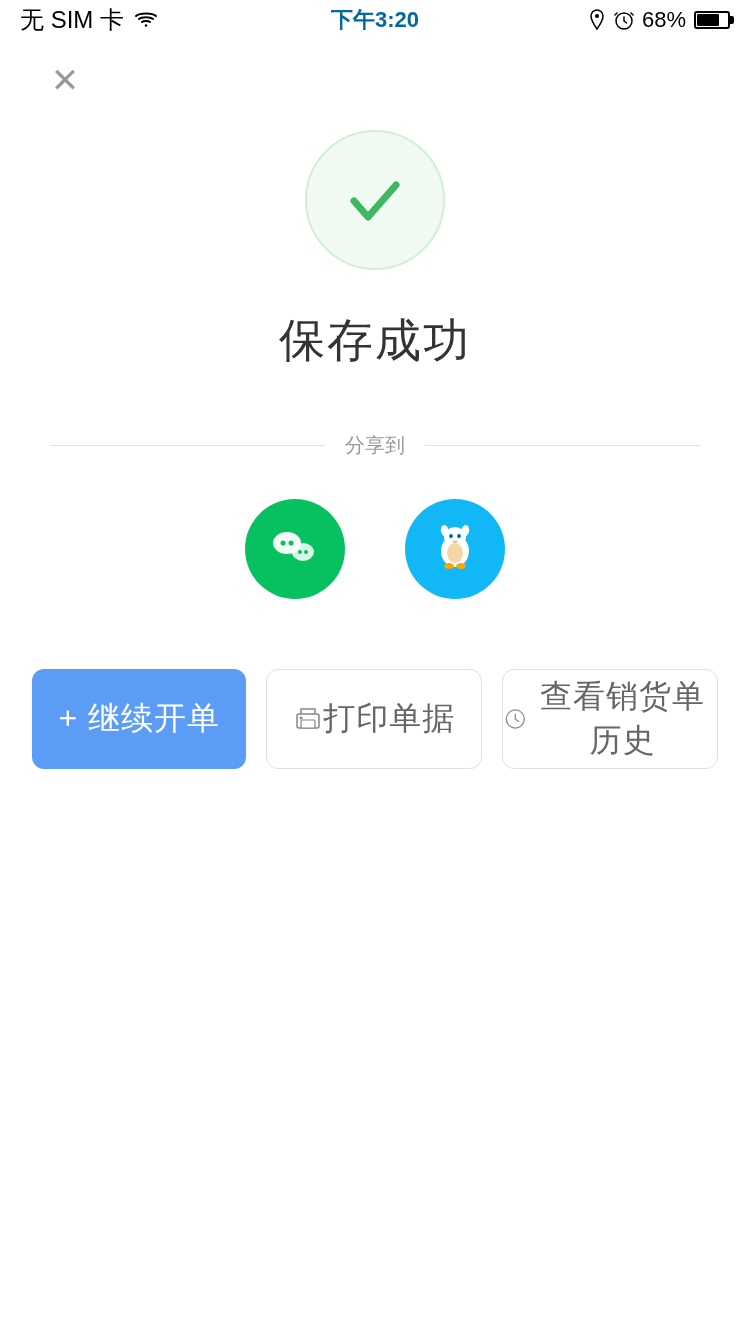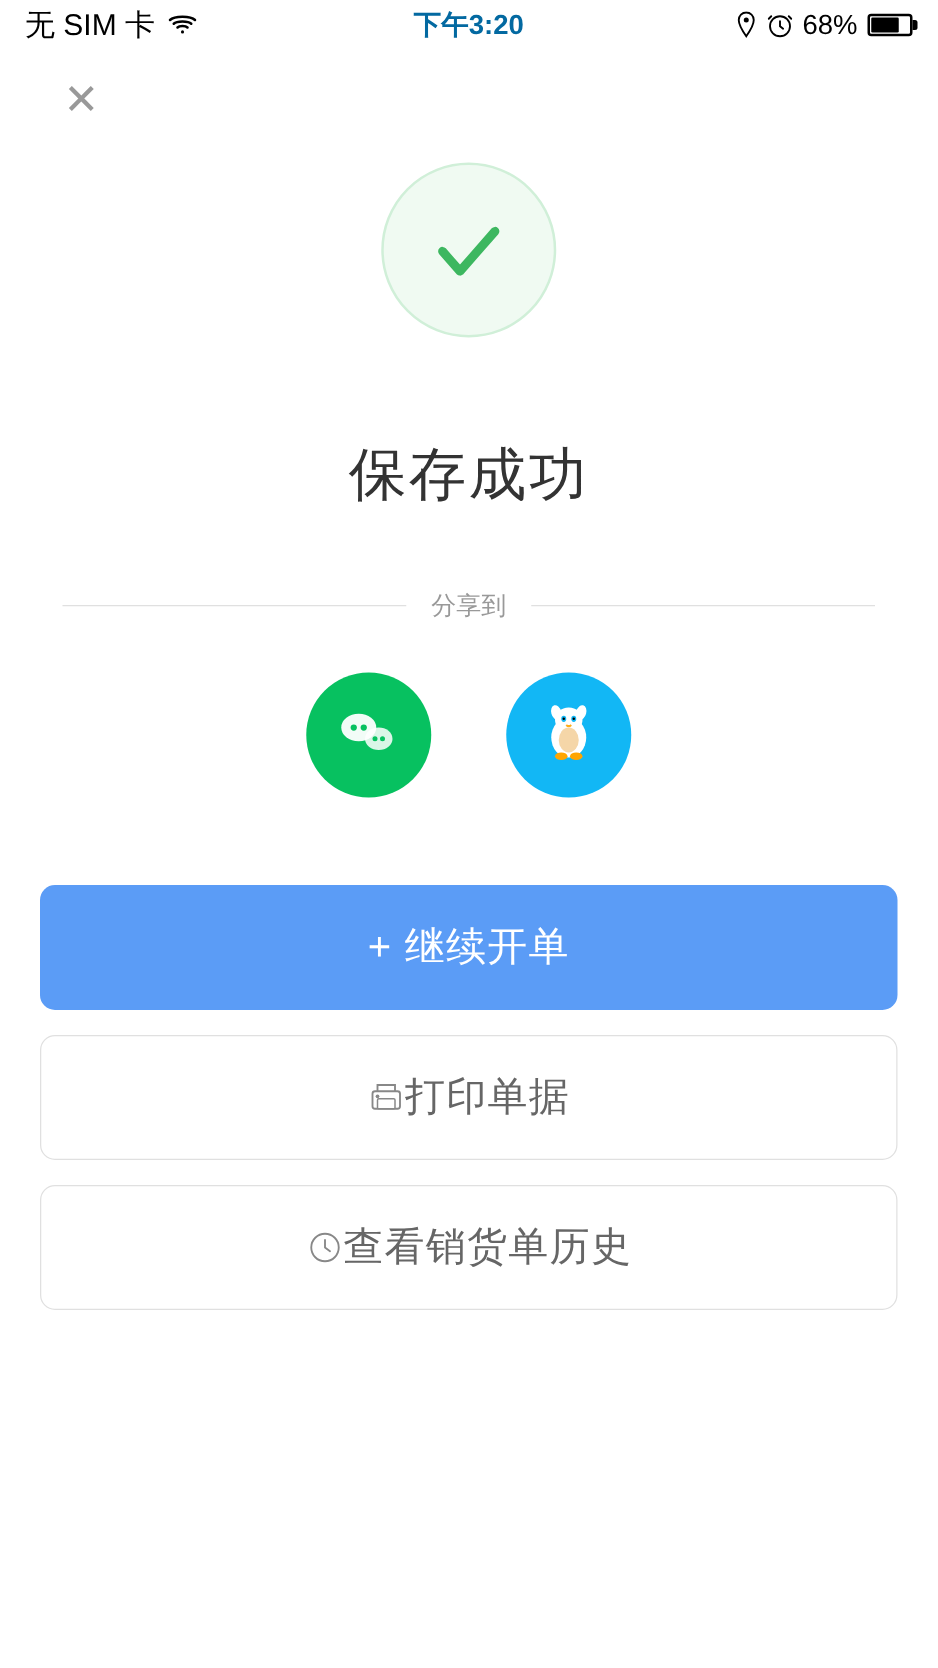--- a/index.html
+++ b/index.html
@@ -107,21 +107,20 @@
       height: 70px;
     }
 
     
     .success-title {
       font-size: 46px;
       font-weight: 400;
       color: #333;
       margin-bottom: 60px;
       letter-spacing: 2px;
-      margin-top: 39px;
     }
 
     
     .share-section {
       width: 100%;
       padding: 0 50px;
       margin-bottom: 40px;
     }
 
     .divider-with-text {
@@ -166,21 +165,21 @@
 
     .qq-btn {
       background: #12b7f5;
     }
 
     
     .action-buttons {
       width: 100%;
       padding: 0 32px;
       display: flex;
-      flex-direction: column;
+      flex-direction: row;
       gap: 20px;
       margin-top: 30px;
     }
 
     .btn-primary {
       width: 100%;
       height: 100px;
       border-radius: 12px;
       background: #5b9cf6;
       border: none;

